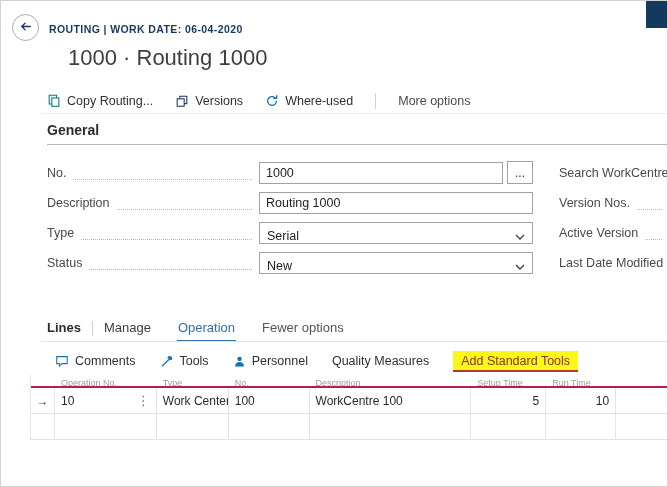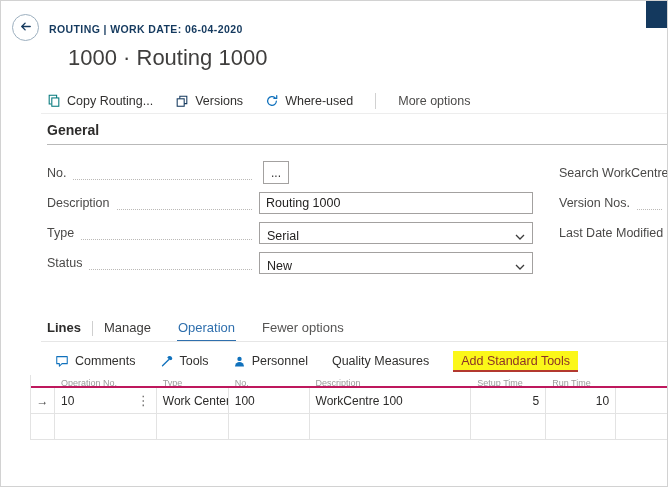--- a/index.html
+++ b/index.html
@@ -161,20 +161,21 @@
   <div class="rule-actions"></div>
 
   <h2 class="general-heading">General</h2>
   <div class="rule-general"></div>
 
   <div class="form-left">
     <div class="frow">
       <span class="flabel">No.</span>
       <span class="leader"></span>
       <span class="fcontrol">
+        <input class="tinput short" value="1000" style="">
         <button class="assist-btn">...</button>
       </span>
     </div>
     <div class="frow">
       <span class="flabel">Description</span>
       <span class="leader"></span>
       <span class="fcontrol">
         <input class="tinput" value="Routing 1000" style="">
       </span>
     </div>
@@ -208,20 +209,24 @@
     </div>
   </div>
 
   <div class="form-right">
     <div class="frow">
       <span class="flabel">Search WorkCentre</span>
       <span class="leader"></span>
     </div>
     <div class="frow">
       <span class="flabel">Version Nos.</span>
+      <span class="leader"></span>
+    </div>
+    <div class="frow">
+      <span class="flabel">Active Version</span>
       <span class="leader"></span>
     </div>
     <div class="frow">
       <span class="flabel">Last Date Modified</span>
       <span class="leader"></span>
     </div>
   </div>
 
   <div class="tabsbar">
     <span class="tab tab-lines">Lines</span>

